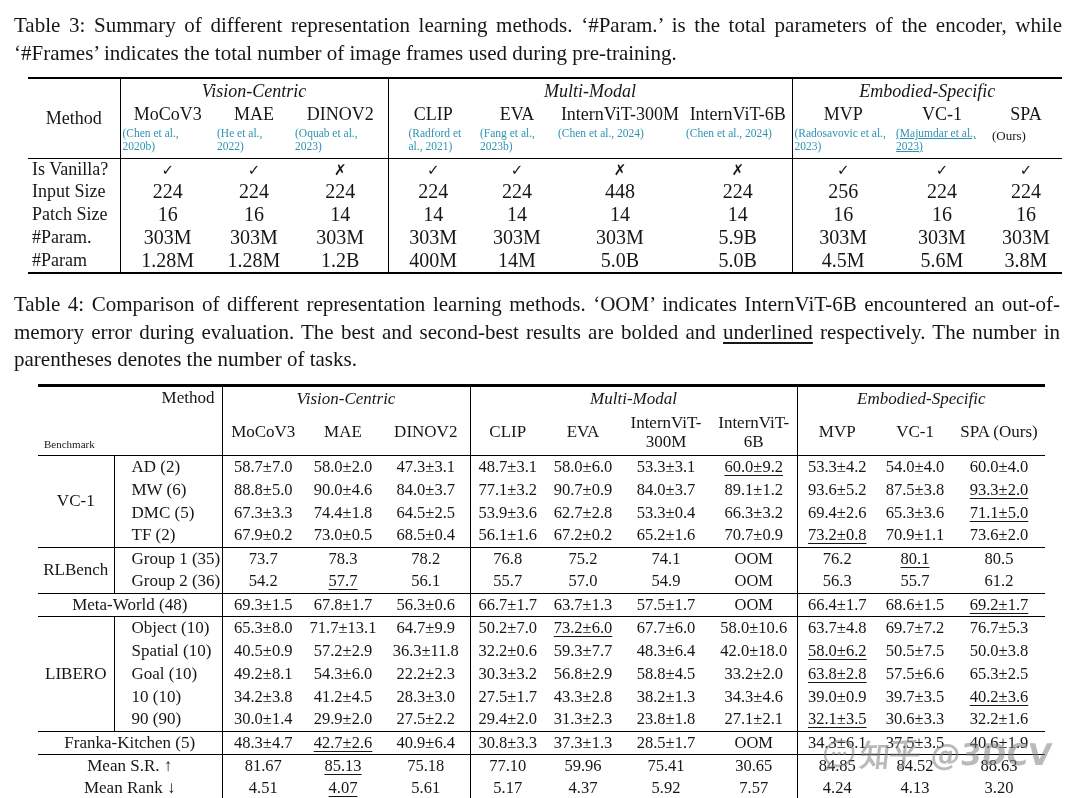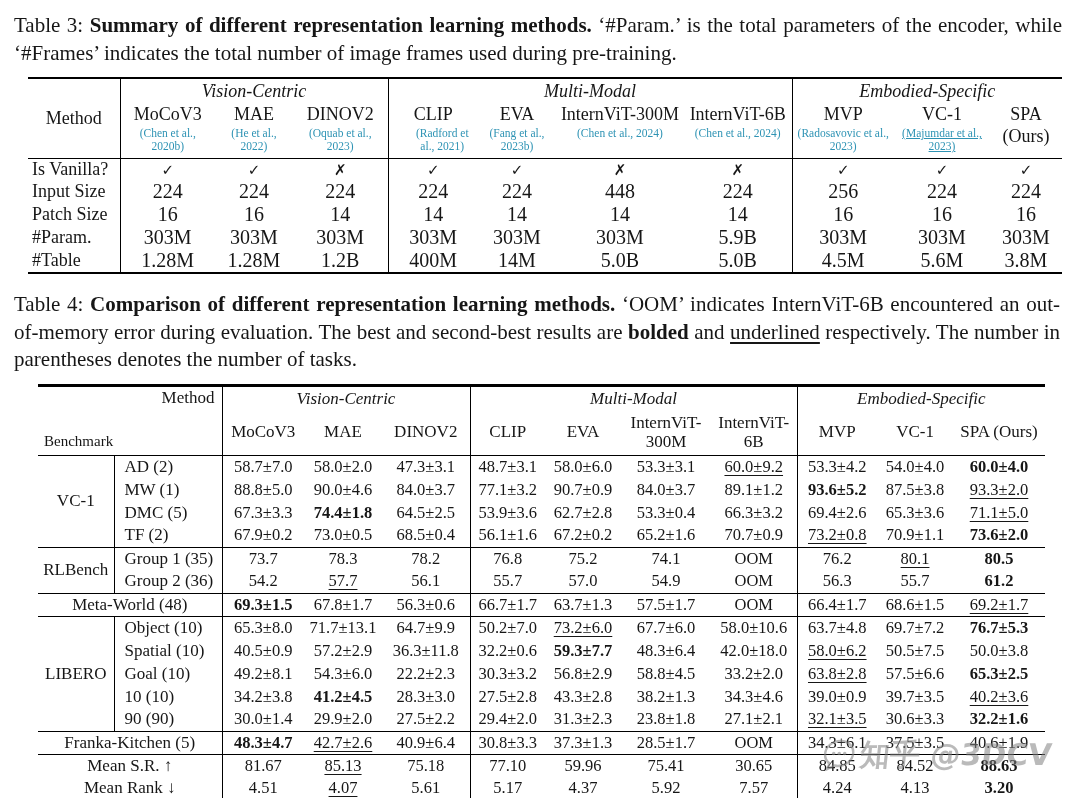--- a/index.html
+++ b/index.html
@@ -4,49 +4,49 @@
 <style>
   html,body{margin:0;padding:0;}
   body{
     width:1080px;height:798px;background:#ffffff;color:#161616;
     font-family:"Liberation Serif","DejaVu Serif",serif;
     position:relative;overflow:hidden;
   }
   .caption{font-size:21px;line-height:27.5px;text-align:justify;}
   #caption3{margin:12px 18px 10px 14px;}
   #caption4{margin:17px 20px 10px 14px;}
-  .b{font-weight:bold;}
+  .b{font-weight:normal;}
   .u{text-decoration:underline;text-underline-offset:3px;}
 
   table{border-collapse:collapse;table-layout:fixed;}
   td{padding:0;overflow:hidden;}
 
   
   #table3{margin-left:28px;width:1034px;border-top:2.5px solid #000;border-bottom:2.5px solid #000;}
   .t3-corner{font-size:18px;text-align:center;vertical-align:middle;border-bottom:1.5px solid #000;}
   .t3-group{font-style:italic;font-size:18px;text-align:center;height:23px;vertical-align:bottom;}
   .t3-name{font-size:18px;text-align:center;height:24px;vertical-align:middle;white-space:nowrap;}
-  .t3-cite{font-size:11.5px;line-height:13px;text-align:center;vertical-align:top;padding:1px 2px 5px 2px;border-bottom:1.5px solid #000;}
-  .t3-cite.ours{font-size:18px;line-height:18px;color:#161616 !important;}
+  .t3-cite{font-size:11.5px;line-height:13px;vertical-align:top;padding:1px 2px 5px 2px;border-bottom:1.5px solid #000;}
+  .t3-cite.ours{font-size:13px;line-height:18px;color:#161616 !important;}
   #t3-body tr{height:19.5px;}
   .t3-rowlabel{font-size:18px;padding-left:4px;white-space:nowrap;}
   .t3-val{font-size:20px;text-align:center;white-space:nowrap;}
   .mark{font-family:"DejaVu Sans","Liberation Sans",sans-serif;font-weight:600;font-size:15px;}
   .vline{border-left:1.3px solid #000;}
 
   
   #table4{margin-left:38px;margin-top:2px;width:1007px;border-top:3px solid #000;border-bottom:3px solid #000;}
   .t4-corner{position:relative;border-bottom:1.5px solid #000;}
   .t4-corner-method{position:absolute;top:1px;right:7px;font-size:17px;}
-  .t4-corner-bench{position:absolute;bottom:5px;left:6px;font-size:15px;}
+  .t4-corner-bench{position:absolute;bottom:5px;left:6px;font-size:11px;}
   .t4-group{font-style:italic;font-size:17px;text-align:center;height:24px;vertical-align:middle;}
   .t4-name{font-size:17px;line-height:19px;text-align:center;vertical-align:middle;height:42px;border-bottom:1.5px solid #000;padding-bottom:2px;}
   #t4-body tr{height:23px;}
   .t4-bench{font-size:17px;text-align:center;vertical-align:middle;white-space:nowrap;}
-  .t4-sub{font-size:17px;padding-left:10px;white-space:nowrap;}
+  .t4-sub{font-size:17px;padding-left:17px;white-space:nowrap;}
   .t4-single{font-size:17px;text-align:center;white-space:nowrap;}
   .t4-val{font-size:16.5px;text-align:center;white-space:nowrap;}
   .sec-top td{border-top:1.5px solid #000;}
 
   
   #watermark{
     position:absolute;left:822px;top:726px;width:258px;height:58px;
     display:flex;align-items:center;gap:4px;
     color:rgba(130,130,130,0.55);
     font-family:"DejaVu Sans","Liberation Sans",sans-serif;
@@ -153,21 +153,21 @@
         <td class="t3-val">303M</td>
         <td class="t3-val vline">303M</td>
         <td class="t3-val">303M</td>
         <td class="t3-val">303M</td>
         <td class="t3-val">5.9B</td>
         <td class="t3-val vline">303M</td>
         <td class="t3-val">303M</td>
         <td class="t3-val">303M</td>
       </tr>
       <tr>
-        <td class="t3-rowlabel">#Table</td>
+        <td class="t3-rowlabel">#Param</td>
         <td class="t3-val vline">1.28M</td>
         <td class="t3-val">1.28M</td>
         <td class="t3-val">1.2B</td>
         <td class="t3-val vline">400M</td>
         <td class="t3-val">14M</td>
         <td class="t3-val">5.0B</td>
         <td class="t3-val">5.0B</td>
         <td class="t3-val vline">4.5M</td>
         <td class="t3-val">5.6M</td>
         <td class="t3-val">3.8M</td>
@@ -224,21 +224,21 @@
         <td class="t4-val">47.3±3.1</td>
         <td class="t4-val vline">48.7±3.1</td>
         <td class="t4-val">58.0±6.0</td>
         <td class="t4-val">53.3±3.1</td>
         <td class="t4-val"><span class="u">60.0±9.2</span></td>
         <td class="t4-val vline">53.3±4.2</td>
         <td class="t4-val">54.0±4.0</td>
         <td class="t4-val"><span class="b">60.0±4.0</span></td>
       </tr>
       <tr>
-        <td class="t4-sub vline">MW (1)</td>
+        <td class="t4-sub vline">MW (6)</td>
         <td class="t4-val vline">88.8±5.0</td>
         <td class="t4-val">90.0±4.6</td>
         <td class="t4-val">84.0±3.7</td>
         <td class="t4-val vline">77.1±3.2</td>
         <td class="t4-val">90.7±0.9</td>
         <td class="t4-val">84.0±3.7</td>
         <td class="t4-val">89.1±1.2</td>
         <td class="t4-val vline"><span class="b">93.6±5.2</span></td>
         <td class="t4-val">87.5±3.8</td>
         <td class="t4-val"><span class="u">93.3±2.0</span></td>
@@ -347,21 +347,21 @@
         <td class="t4-val">33.2±2.0</td>
         <td class="t4-val vline"><span class="u">63.8±2.8</span></td>
         <td class="t4-val">57.5±6.6</td>
         <td class="t4-val"><span class="b">65.3±2.5</span></td>
       </tr>
       <tr>
         <td class="t4-sub vline">10 (10)</td>
         <td class="t4-val vline">34.2±3.8</td>
         <td class="t4-val"><span class="b">41.2±4.5</span></td>
         <td class="t4-val">28.3±3.0</td>
-        <td class="t4-val vline">27.5±2.8</td>
+        <td class="t4-val vline">27.5±1.7</td>
         <td class="t4-val">43.3±2.8</td>
         <td class="t4-val">38.2±1.3</td>
         <td class="t4-val">34.3±4.6</td>
         <td class="t4-val vline">39.0±0.9</td>
         <td class="t4-val">39.7±3.5</td>
         <td class="t4-val"><span class="u">40.2±3.6</span></td>
       </tr>
       <tr>
         <td class="t4-sub vline">90 (90)</td>
         <td class="t4-val vline">30.0±1.4</td>

